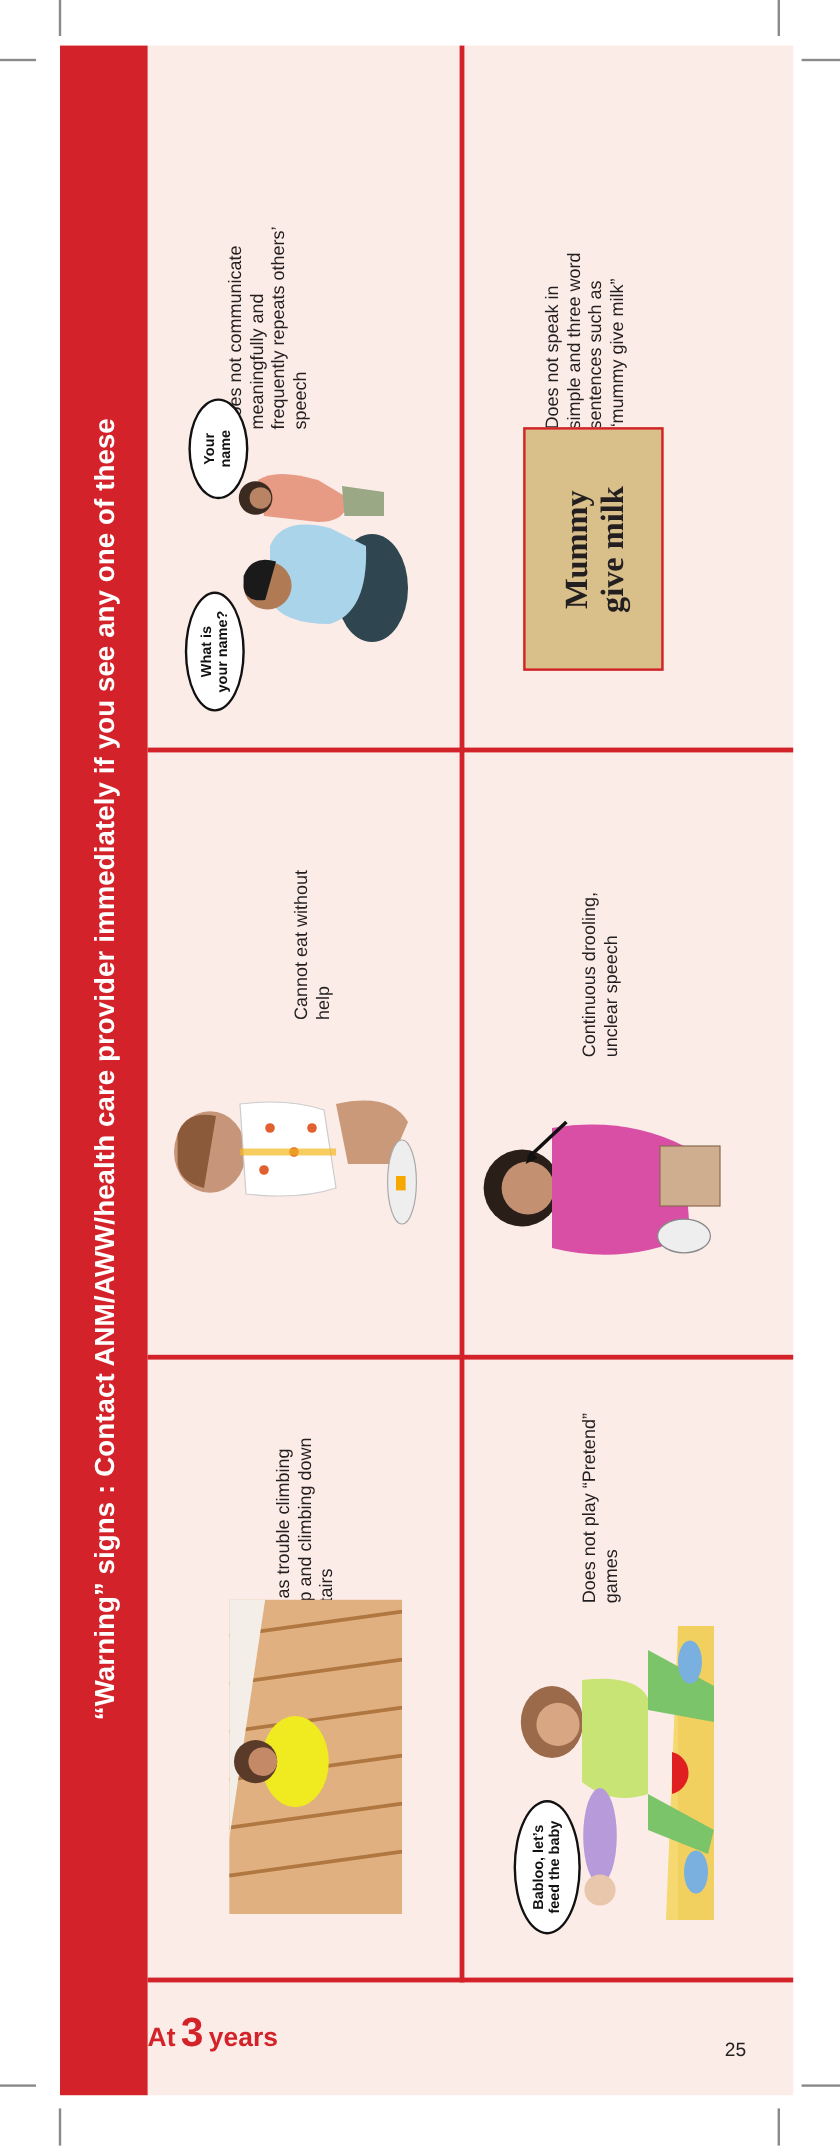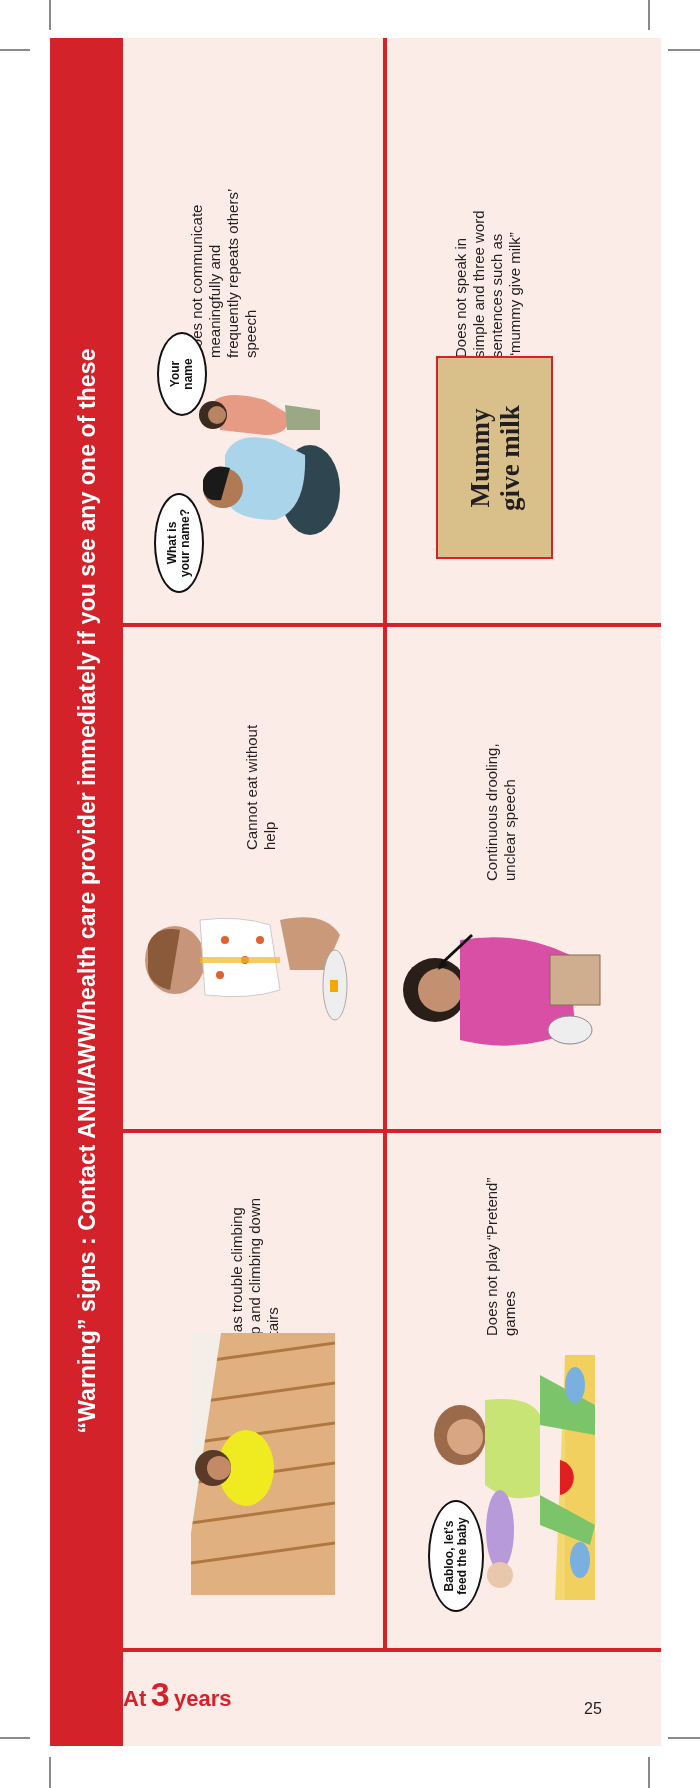--- a/index.html
+++ b/index.html
@@ -8,21 +8,21 @@
   .panel { position:absolute; left:50px; top:38px; width:611px; height:1708px; background:#fcece7; }
   .redbar { position:absolute; left:50px; top:38px; width:73px; height:1708px; background:#d32229; }
   .vline { position:absolute; background:#d32229; width:4px; }
   .hline { position:absolute; background:#d32229; height:4px; }
   .rot { position:absolute; transform-origin:center center; transform:rotate(-90deg); }
   .title { color:#ffffff; font-weight:bold; font-size:23px; white-space:nowrap; text-align:center; letter-spacing:0.1px; }
   .desc { color:#231f20; font-size:15px; line-height:18px; white-space:nowrap; }
   .footer-label { position:absolute; left:123px; width:538px; top:1635px; text-align:left; color:#d32229; font-weight:bold; font-family:"Liberation Sans", sans-serif;margin-top:40px; }
   .footer-label .pre, .footer-label .post { font-size:22px; }
   .footer-label .num { font-size:34px; }
-  .pagenum { position:absolute; left:584px; top:1700px; font-size:16px; color:#231f20; }
+  .pagenum { position:absolute; left:604px; top:1700px; font-size:16px; color:#231f20; }
   .bubble { position:absolute; background:#fff; border:2.5px solid #111; border-radius:50%; display:flex; align-items:center; justify-content:center; }
   .bubble span { transform:rotate(-90deg); font-weight:bold; font-size:12px; line-height:13px; text-align:center; color:#111; white-space:nowrap; }
   .signbox { position:absolute; background:#d9c08a; border:2px solid #d32229; display:flex; align-items:center; justify-content:center; }
   .signbox span { transform:rotate(-90deg); font-family:"Liberation Serif", serif; font-weight:bold; font-size:27px; line-height:30px; color:#231f20; white-space:nowrap; text-align:center; }
   .illus { position:absolute; }
 </style>
 </head>
 <body>
 
 <div class="crop" style="left:49px;top:0;width:2px;height:30px;"></div>

